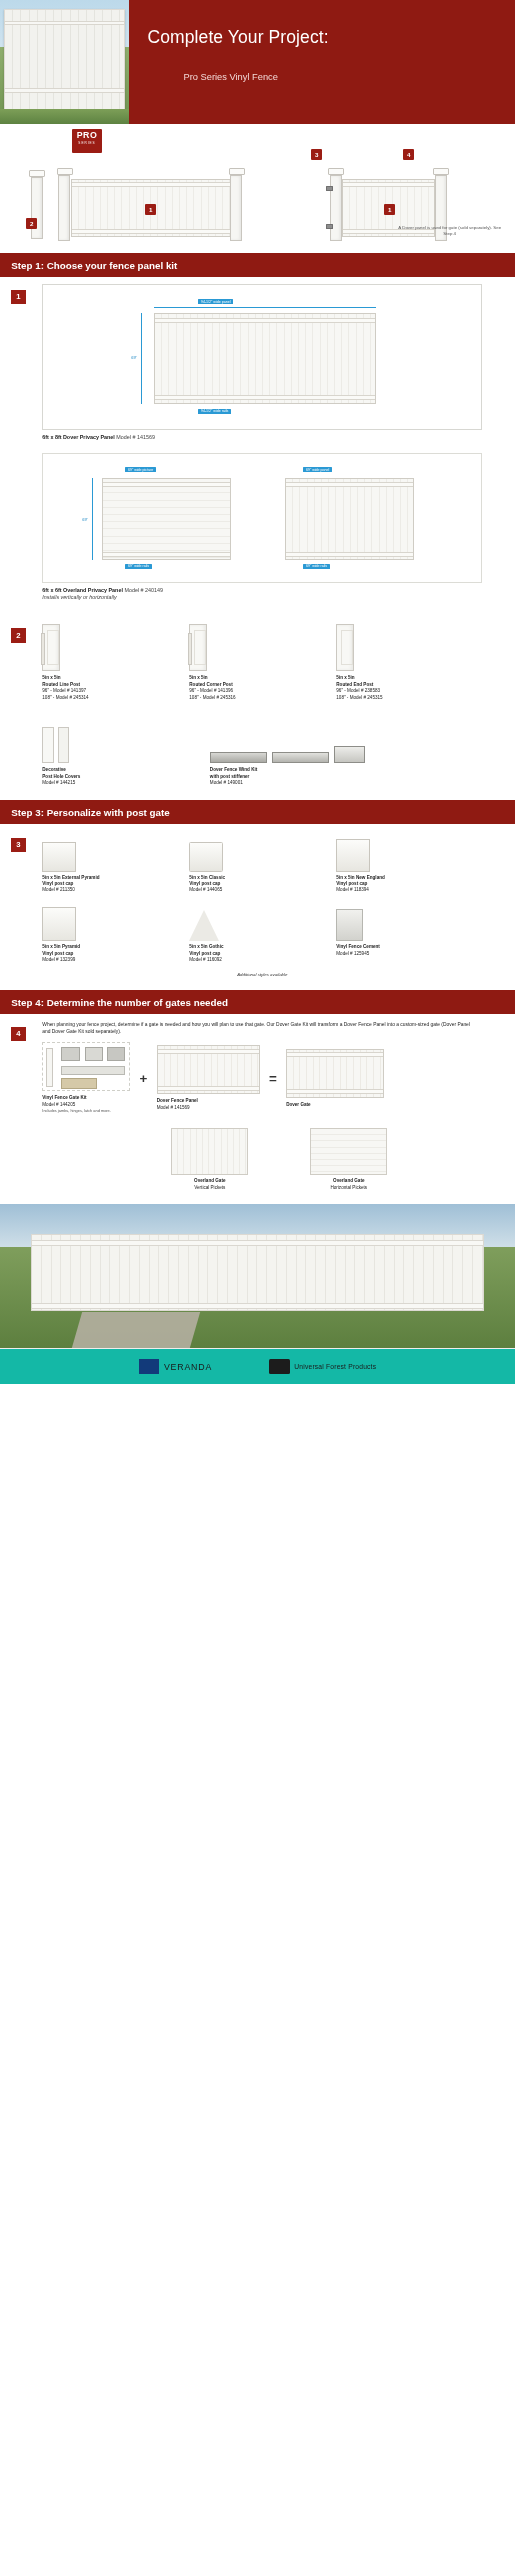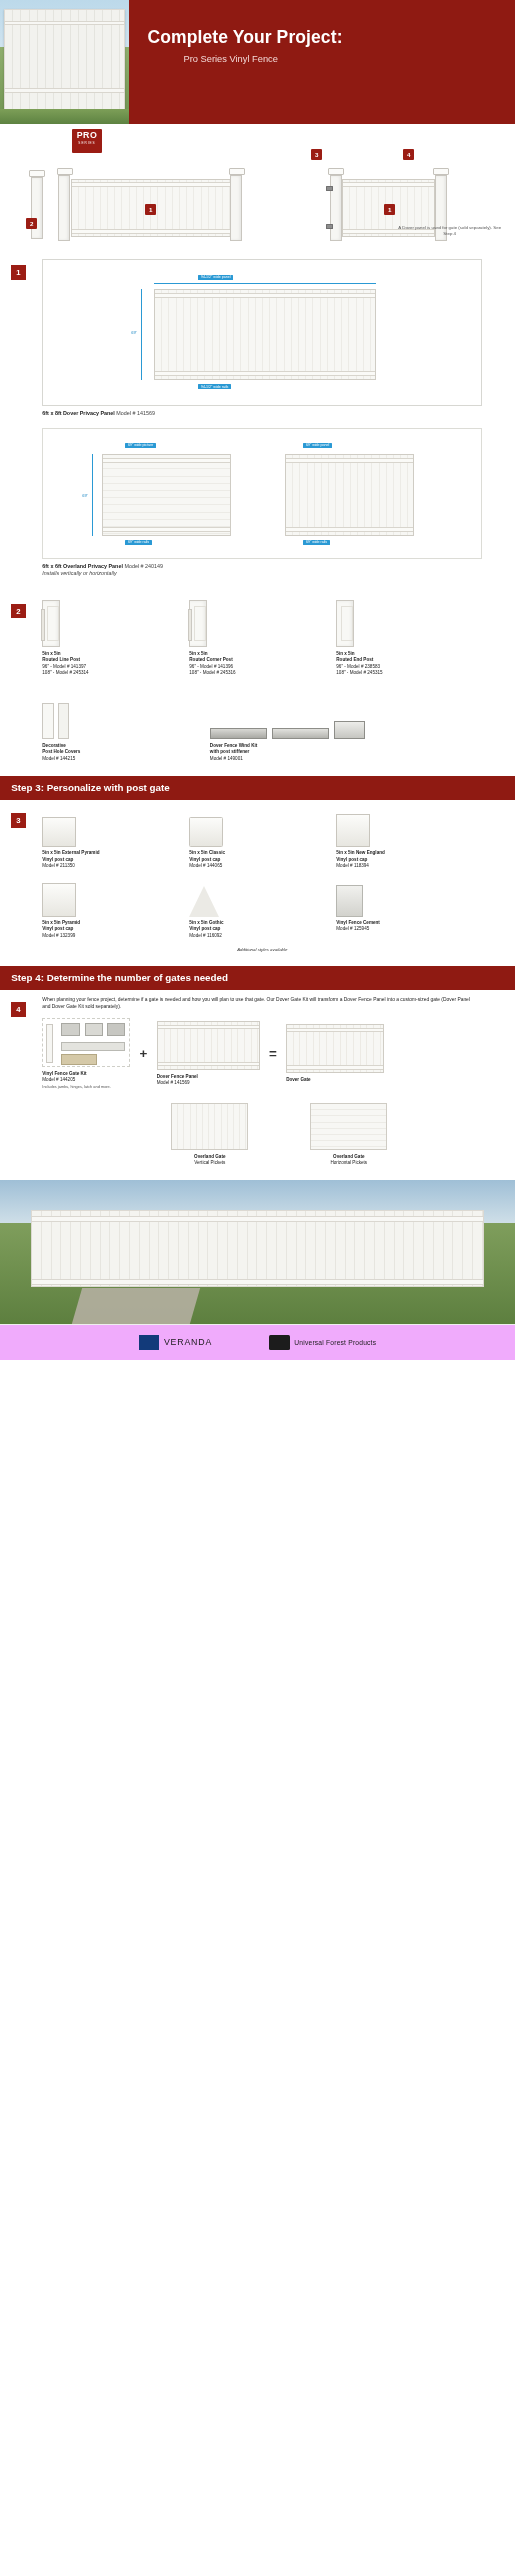--- a/index.html
+++ b/index.html
@@ -35,21 +35,21 @@
   .hero-photo .rail {
     position:absolute; left:4.1px; right:4.1px; height:4.6px;
     background:#f7f7f4; border:0.5px solid #d9d6ce;
   }
   .hero-photo .grass {
     position:absolute; left:0; right:0; bottom:0; height:15.5px;
     background:linear-gradient(to bottom,#7d9f58,#5d8241);
   }
   .hero-text { flex:1; padding:27px 0 0 18.5px; color:#fff; }
   .hero-text h1 {
-    margin:0 0 6px 0; font-size:17.5px; font-weight:bold; letter-spacing:0.1px;
+    margin:0 0 24px 0; font-size:17.5px; font-weight:normal; letter-spacing:0.1px;
   }
   .hero-text h2 { margin:0; font-size:9.3px; font-weight:normal; color:#f3d9d7;padding-left:36px; }
 
   
   .overview {
     position:relative; height:129px; background:#ffffff;
     border-bottom:0.5px solid #ffffff; padding:8.2px 11.3px 0 11.3px;
   }
   .pro-badge {
     position:absolute; left:72px; top:5.2px; width:30px; height:24px;
@@ -210,21 +210,21 @@
   }
   .footer-photo .frail {
     position:absolute; left:31px; right:31px; height:6.2px; background:#f8f8f5;
     border:0.5px solid #dad7d0;
   }
   .footer-photo .path {
     position:absolute; left:77px; bottom:0; width:118px; height:36px;
     background:#b8b2a6; transform:skewX(-16deg); opacity:.85;
   }
   .brandbar {
-    height:36px; background:#f0abfc; display:flex; align-items:center;
+    height:36px; background:#14b8a6; display:flex; align-items:center;
     justify-content:center; gap:57px; border-top:0.5px solid #eee;
   }
   .brand { display:flex; align-items:center; gap:4.6px; }
   .brand .mark {
     width:20.6px; height:15.5px; background:#123a7a; position:relative;
   }
   .brand .mark.tree { background:#1c1c1c; border-radius:1.5px; }
   .brand .name { font-size:8.8px; letter-spacing:0.8px; color:#1b1b1b; }
   .brand .name.small { font-size:6.7px; letter-spacing:0.2px; }
 </style>
@@ -282,20 +282,21 @@
       </div>
       <div class="numtag" style="left:384px; top:48px;">1</div>
 
       <div class="postcap" style="left:433px; top:12.4px;"></div>
       <div class="post" style="left:435px; top:18.5px; height:66px;"></div>
     </div>
 
     <div class="ov-note">A Dover panel is used for gate (sold separately). See Step 4</div>
   </div>
 
+  <div class="stepbar">Step 1: Choose your fence panel kit</div>
   <div class="section">
     <div class="stepnum">1</div>
 
     <div class="panelbox">
       <div style="position:relative; height:129px;">
         <div class="dimlabel" style="left:155px; top:5.2px;">94-1/2" wide panel</div>
         <div class="dimbar" style="left:111px; top:13.4px; width:222px;"></div>
 
         <div class="panel" style="left:111px; top:19.6px; width:222px; height:91px;">
           <div class="hrail" style="top:3.1px;"></div>

